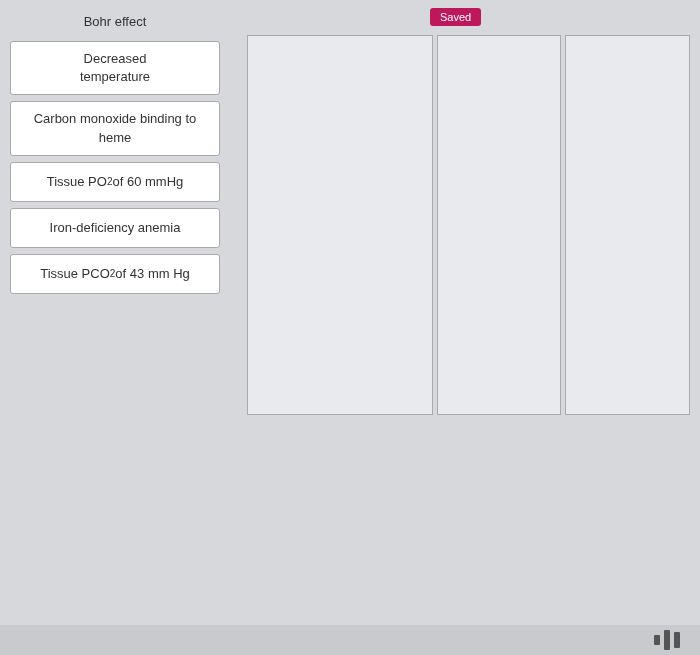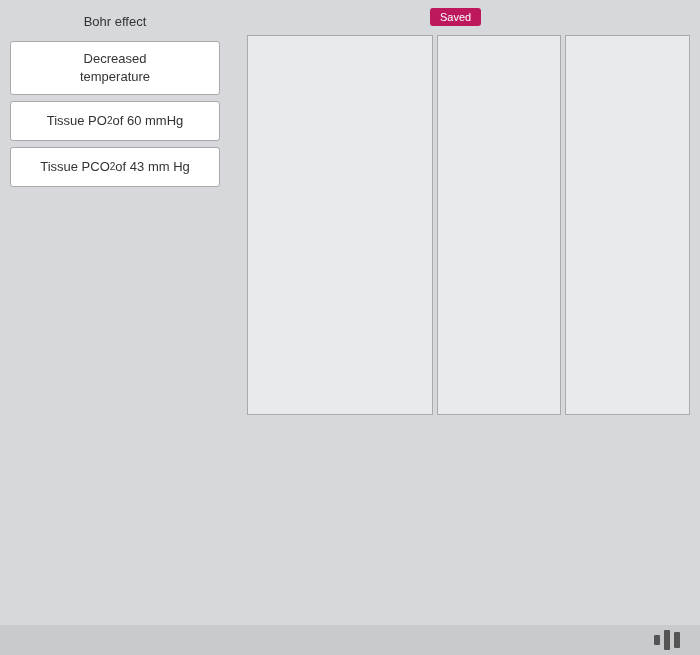--- a/index.html
+++ b/index.html
@@ -131,24 +131,26 @@
 
 <div class="main-container">
 
   <div class="left-panel">
 
     <div class="bohr-header">Bohr effect</div>
 
     <div class="option-card">Decreased<br>temperature</div>
 
 
+    <div class="option-card">Carbon monoxide binding to heme</div>
 
     <div class="option-card">Tissue PO<sub>2</sub> of 60 mmHg</div>
 
 
+    <div class="option-card">Iron-deficiency anemia</div>
 
     <div class="option-card">Tissue PCO<sub>2</sub> of 43 mm Hg</div>
 
   </div>
 
   <div class="right-panel">
 
     <div class="drop-column drop-column-wide"></div>
 
     <div class="drop-column"></div>

